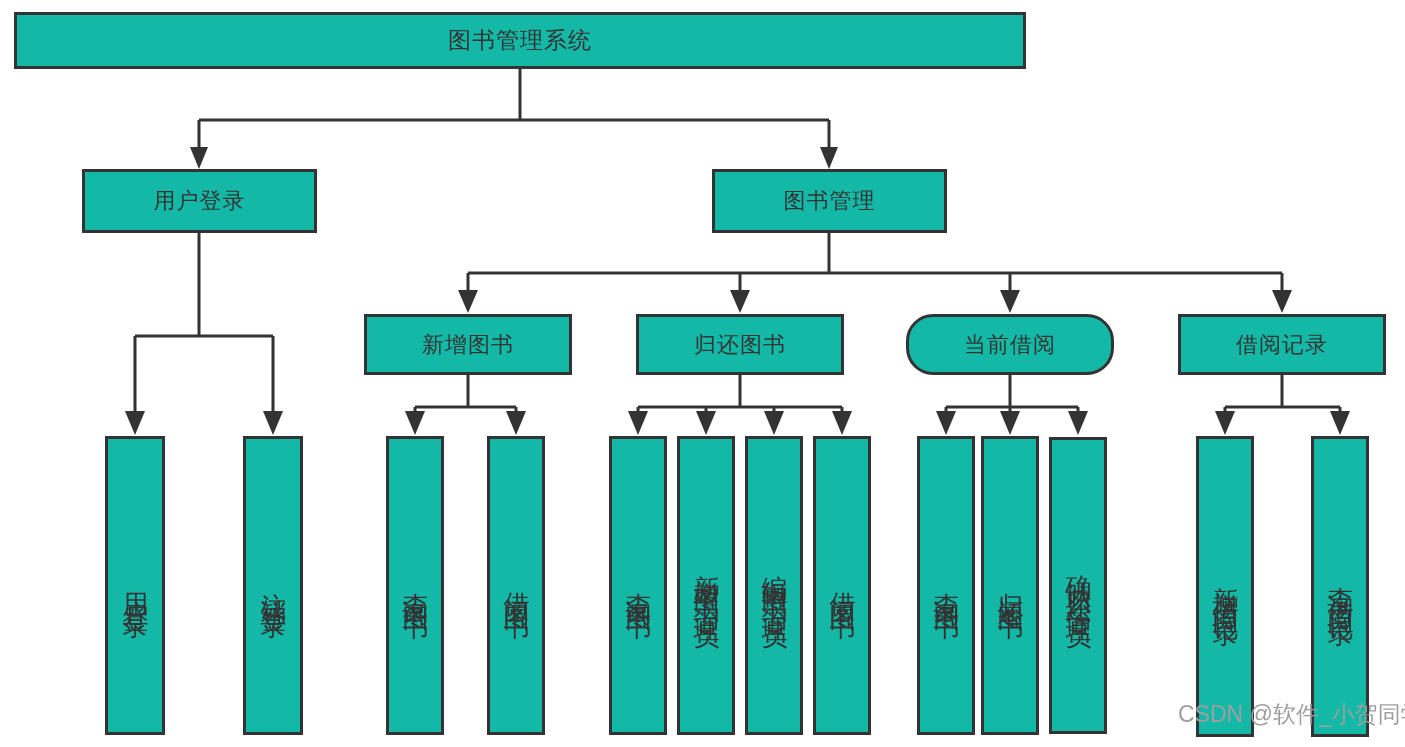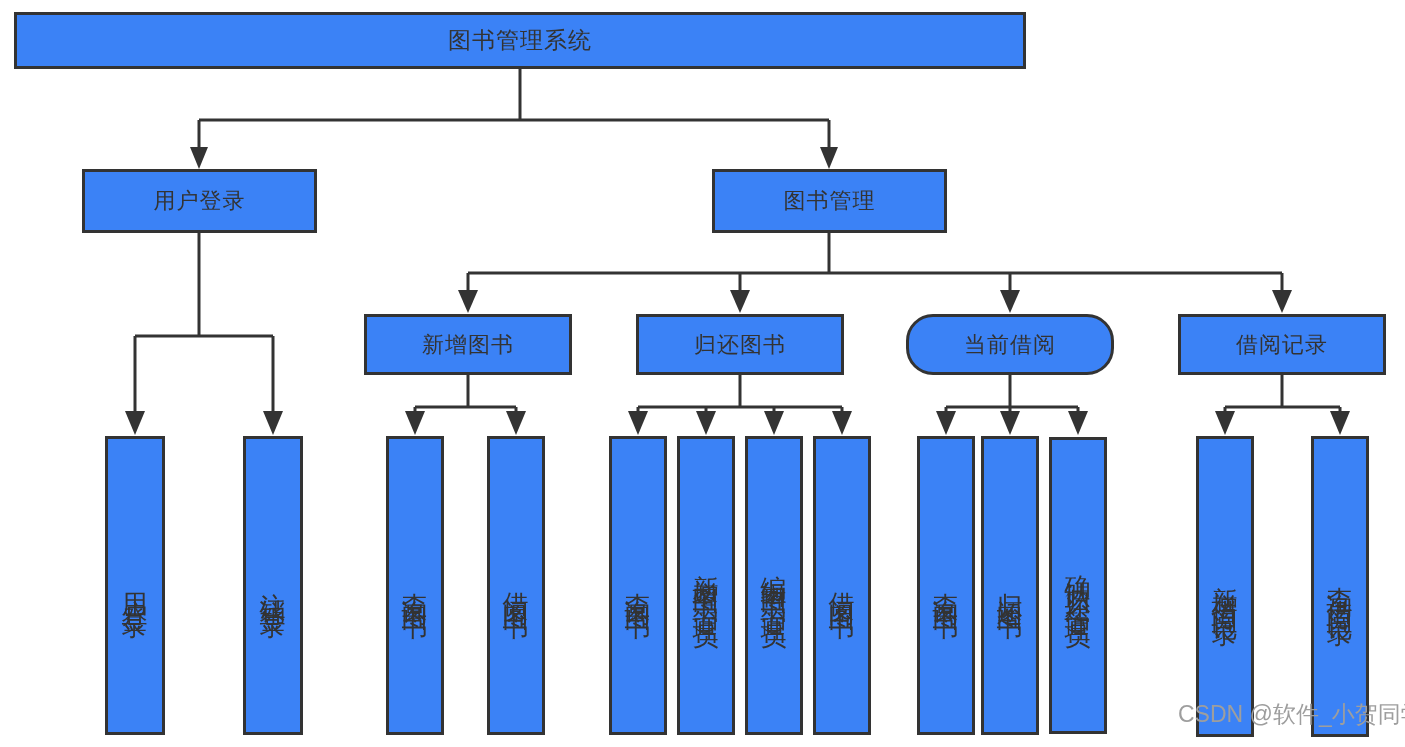--- a/index.html
+++ b/index.html
@@ -19,24 +19,25 @@
   #connectors {
     position: absolute;
     left: 0; top: 0;
     width: 1405px;
     height: 747px;
   }
   .node {
     position: absolute;
     box-sizing: border-box;
     border: 3px solid #333333;
-    background: #3b82f6;
+    background: #14b8a6;
     display: flex;
     align-items: center;
     justify-content: center;
+    font-family: Liberation Serif, serif;
   }
   .hbox {
     font-size: 22px;
     letter-spacing: 1px;
     white-space: nowrap;
   }
   .root-box {
     font-size: 23px;
   }
   .vbox .vtext {

